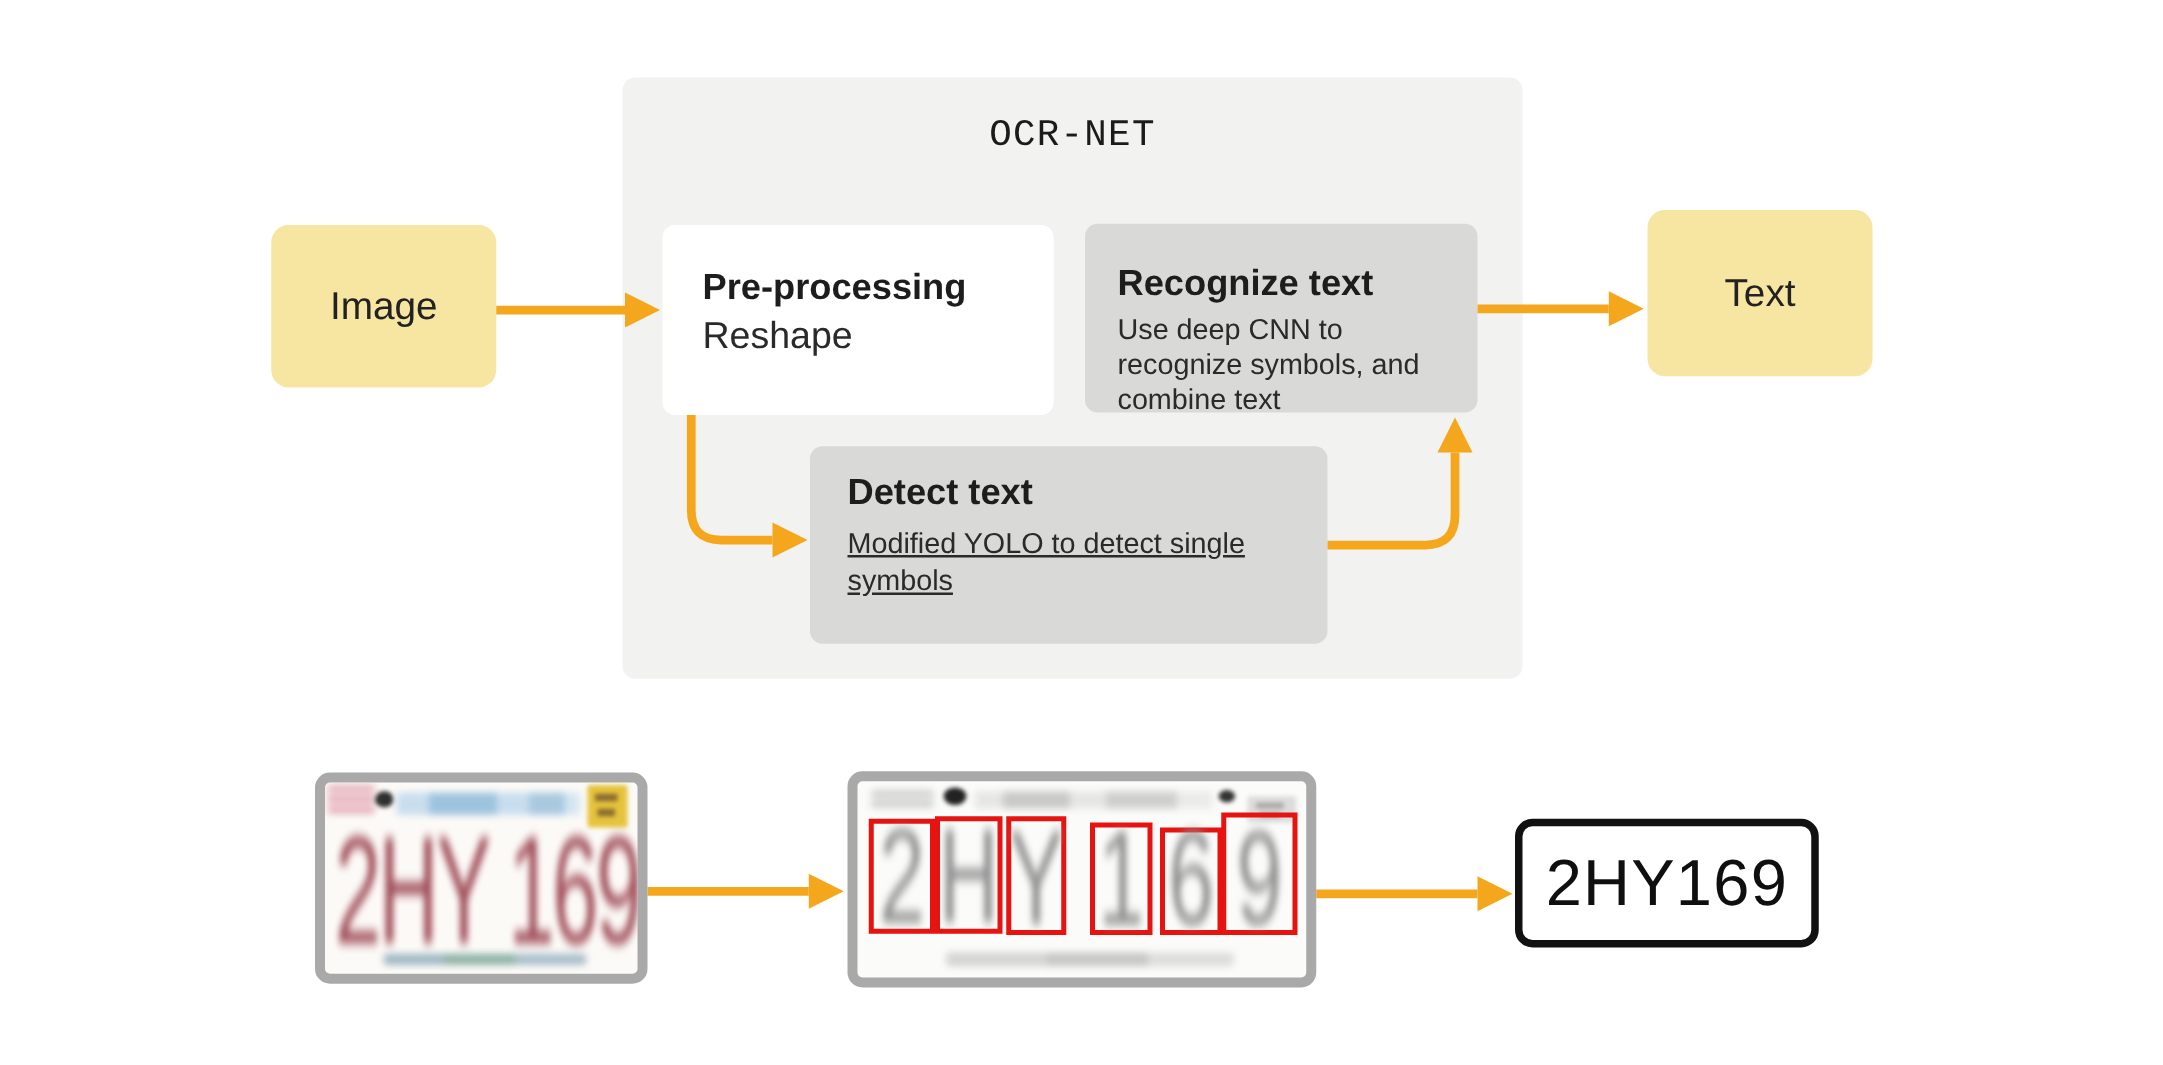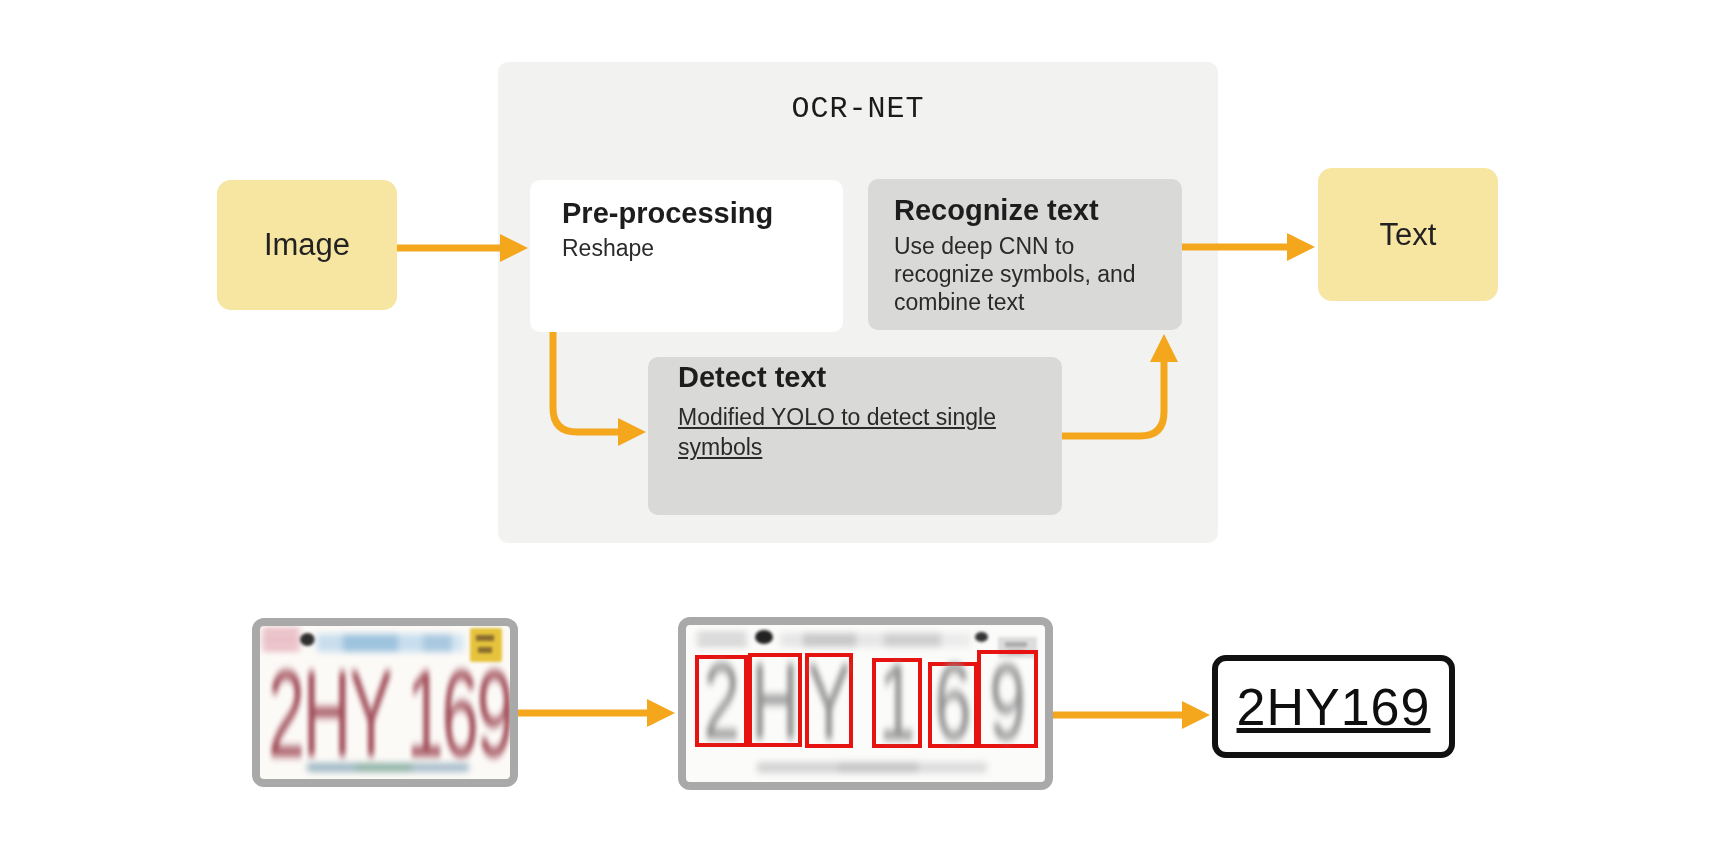--- a/index.html
+++ b/index.html
@@ -20,22 +20,22 @@
   
   .ocr-container{position:absolute;left:498px;top:62px;width:720px;height:481px;
     background:var(--container-gray);border-radius:10px;}
   .ocr-title{position:absolute;left:498px;top:92px;width:720px;text-align:center;
     font-size:30px;font-weight:400;color:#1b1b1b;letter-spacing:1px;font-family:Liberation Mono, monospace;}
 
   .card{position:absolute;border-radius:10px;}
   .card-pre{left:530px;top:180px;width:313px;height:152px;background:#ffffff;padding:17px 0 0 32px;}
   .card-recognize{left:868px;top:179px;width:314px;height:151px;background:var(--card-gray);padding:15px 20px 0 26px;}
   .card-detect{left:648px;top:357px;width:414px;height:158px;background:var(--card-gray);padding:4px 0 0 30px;}
-  .card-title{font-size:29px;font-weight:700;color:#1d1d1d;}
-  .card-sub{font-size:23px;color:#2a2a2a;margin-top:5px;}
+  .card-title{font-size:29px;font-weight:700;color:#1d1d1d;margin-top:17px;}
+  .card-sub{font-size:30px;color:#2a2a2a;margin-top:5px;}
   .card-body{font-size:23px;line-height:28px;color:#2a2a2a;margin-top:5px;}
   .card-recognize .card-body{max-width:250px;}
   .card-detect .card-body{max-width:345px;line-height:30px;margin-top:8px;text-decoration:underline;}
 
   .io-box{position:absolute;background:var(--accent-yellow);border-radius:14px;
     display:flex;align-items:center;justify-content:center;font-size:31px;color:#222;}
   .io-image{left:217px;top:180px;width:180px;height:130px;}
   .io-text{left:1318px;top:168px;width:180px;height:133px;}
 
   
@@ -56,21 +56,21 @@
   .plate-1 .plate-number{left:8px;top:26px;font-size:72px;letter-spacing:-2px;
     color:var(--plate-text-red);transform:scale(0.92,1.7);}
   .char-box{position:absolute;border:4px solid var(--detection-box-red);
     display:flex;align-items:flex-end;justify-content:center;overflow:visible;}
   .char{font-size:66px;line-height:0.78;color:#8F8F8F;filter:blur(2.6px);
     transform:scaleY(1.62);transform-origin:bottom center;}
 
   .result-box{position:absolute;left:1212px;top:655px;width:243px;height:103px;
     background:#ffffff;border:6px solid var(--result-border-black);border-radius:14px;
     display:flex;align-items:center;justify-content:center;
-    font-size:52px;color:#0f0f0f;letter-spacing:1px;text-decoration:underline;}
+    font-size:52px;color:#0f0f0f;letter-spacing:1px;}
 </style>
 </head>
 <body>
 
 <div id="canvas">
 
   <div class="ocr-container"></div>
   <div class="ocr-title">OCR-NET</div>
 
   <div class="io-box io-image">

